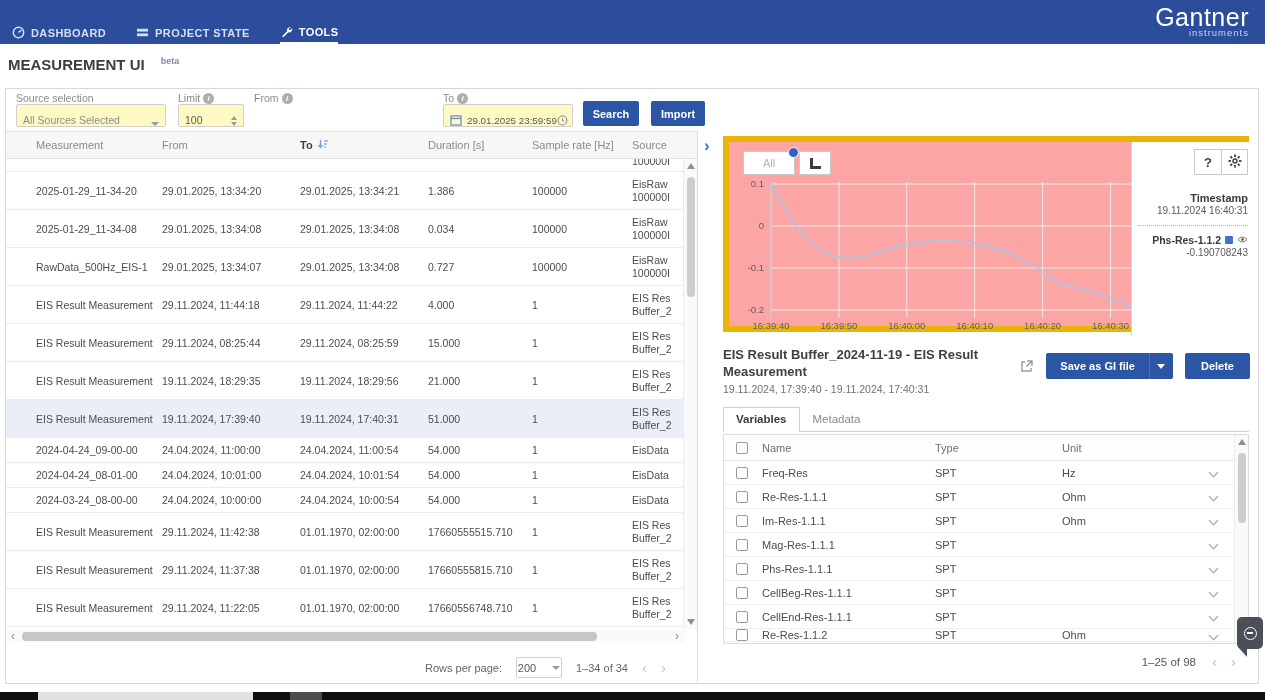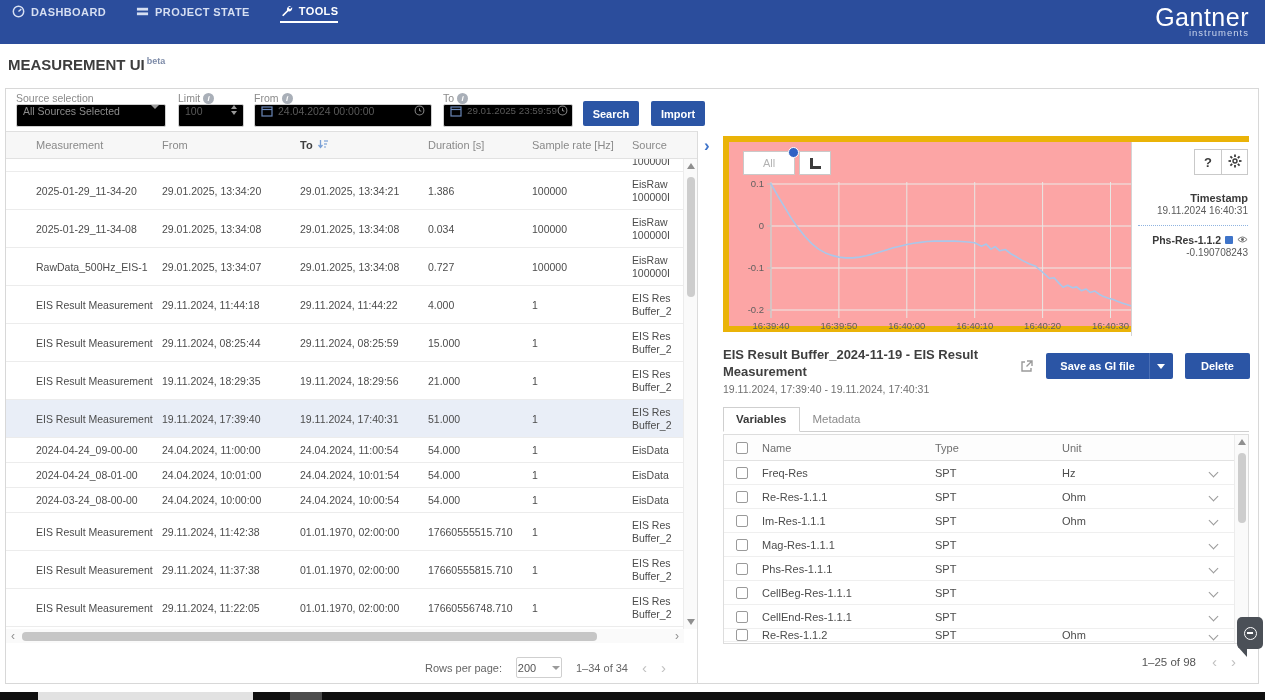--- a/index.html
+++ b/index.html
@@ -3,38 +3,38 @@
 <meta charset="utf-8">
 <style>
   * { box-sizing: border-box; margin: 0; padding: 0; }
   html,body { width:1265px; height:700px; }
   body {
     font-family: "Liberation Sans", sans-serif;
     background:#fff; position:relative; overflow:hidden;
     color:#4c4c4c; font-size:11px;
   }
   
-  .topbar { position:absolute; left:0; top:0; width:1265px; height:44px; background:#2b4d9c; display:flex; align-items:flex-start; }
+  .topbar { position:absolute; left:0; top:0; width:1265px; height:44px; background:#2b4d9c; display:flex; align-items:flex-end; }
   .nav { display:flex; gap:30px; padding-left:12px; align-items:center; }
   .nav-item { display:flex; align-items:center; gap:6px; color:#d6dff2; font-size:11px; font-weight:bold; letter-spacing:.4px; cursor:pointer; padding:4px 0; }
   .nav-item.active { color:#fff; border-bottom:2px solid #fff; }
   .nav-item svg { display:block; }
   .logo { position:absolute; right:16px; top:5px; text-align:right; color:#fff; }
   .logo-name { font-size:25px; font-weight:400; letter-spacing:.5px; line-height:24px; }
   .logo-sub { font-size:9.5px; color:#c9d4ec; letter-spacing:1px; margin-top:-2px; }
   
   .page-title { position:absolute; left:8px; top:56px; font-size:15px; font-weight:bold; color:#3d3d3d; }
-  .page-title sup { font-size:9px; color:#7d8ba8; font-weight:bold; margin-left:2px; }
+  .page-title sup { font-size:9px; color:#7d8ba8; font-weight:bold; margin-left:16px; }
   
   .outer { position:absolute; left:5px; top:88px; width:1254px; height:596px; border:1px solid #d8d8d8; background:#fff; }
   
   .filters { position:absolute; left:0; top:0; width:100%; height:42px; }
   .flabel { position:absolute; top:3px; font-size:10.5px; color:#8b8b8b; display:flex; align-items:center; gap:3px; }
   .info-dot { width:11px; height:11px; border-radius:50%; background:#a9afb8; color:#fff; font-size:8px; font-weight:bold; display:inline-flex; align-items:center; justify-content:center; font-style:italic; }
-  .fbox { position:absolute; top:15px; height:23px; border:1px solid #cfcfcf; border-radius:2px; background:#000000; display:flex; align-items:flex-start; font-size:10.5px; color:#5a5a5a; padding:0 6px; }
+  .fbox { position:absolute; top:15px; height:23px; border:1px solid #cfcfcf; border-radius:2px; background:#fef9c3; display:flex; align-items:flex-end; font-size:10.5px; color:#5a5a5a; padding:0 6px; }
   .sel-caret { width:0;height:0;border-left:4px solid transparent;border-right:4px solid transparent;border-top:4px solid #9a9a9a; margin-left:auto; }
   .spinner { margin-left:auto; display:flex; flex-direction:column; gap:2px; }
   .spin-up { width:0;height:0;border-left:3.5px solid transparent;border-right:3.5px solid transparent;border-bottom:4px solid #9a9a9a; }
   .spin-dn { width:0;height:0;border-left:3.5px solid transparent;border-right:3.5px solid transparent;border-top:4px solid #9a9a9a; }
   .btn-blue { position:absolute; top:12px; height:25px; background:#2b55a5; color:#fff; font-size:11px; font-weight:bold; border:none; border-radius:2px; cursor:pointer; }
   .date-ico { margin-right:5px; display:flex; }
   .time-ico { margin-left:auto; display:flex; }
   
   .left-panel { position:absolute; left:0; top:42px; width:692px; height:553px; border-top:1px solid #e0e0e0; border-right:1px solid #dcdcdc; }
   .mgrid { display:grid; grid-template-columns:24px 126px 138px 128px 104px 100px 1fr; align-items:center; }
@@ -179,35 +179,20 @@
       <span class="spinner">
           <i class="spin-up"></i>
           <i class="spin-dn"></i>
         </span>
     </div>
 
     <div class="flabel" style="left:248px">
         <span>From</span>
         <span class="info-dot">i</span>
       </div>
-    <div class="fbox" style="left:248px;width:178px">
-      <span class="date-ico">
-          <svg width="12" height="12" viewBox="0 0 12 12">
-            <rect x="1" y="2" width="10" height="9" fill="none" stroke="#6b87b8" stroke-width="1.2"></rect>
-            <line x1="1" y1="4.5" x2="11" y2="4.5" stroke="#6b87b8" stroke-width="1.2"></line>
-          </svg>
-        </span>
-      <span>24.04.2024 00:00:00</span>
-      <span class="time-ico">
-          <svg width="11" height="11" viewBox="0 0 12 12">
-            <circle cx="6" cy="6" r="4.8" fill="none" stroke="#8a8a8a" stroke-width="1.1"></circle>
-            <path d="M6 3.5 V6 L8 7" fill="none" stroke="#8a8a8a" stroke-width="1.1"></path>
-          </svg>
-        </span>
-    </div>
 
     <div class="flabel" style="left:437px">
         <span>To</span>
         <span class="info-dot">i</span>
       </div>
     <div class="fbox" style="left:437px;width:130px;padding-right:4px">
       <span class="date-ico">
           <svg width="12" height="12" viewBox="0 0 12 12">
             <rect x="1" y="2" width="10" height="9" fill="none" stroke="#6b87b8" stroke-width="1.2"></rect>
             <line x1="1" y1="4.5" x2="11" y2="4.5" stroke="#6b87b8" stroke-width="1.2"></line>

